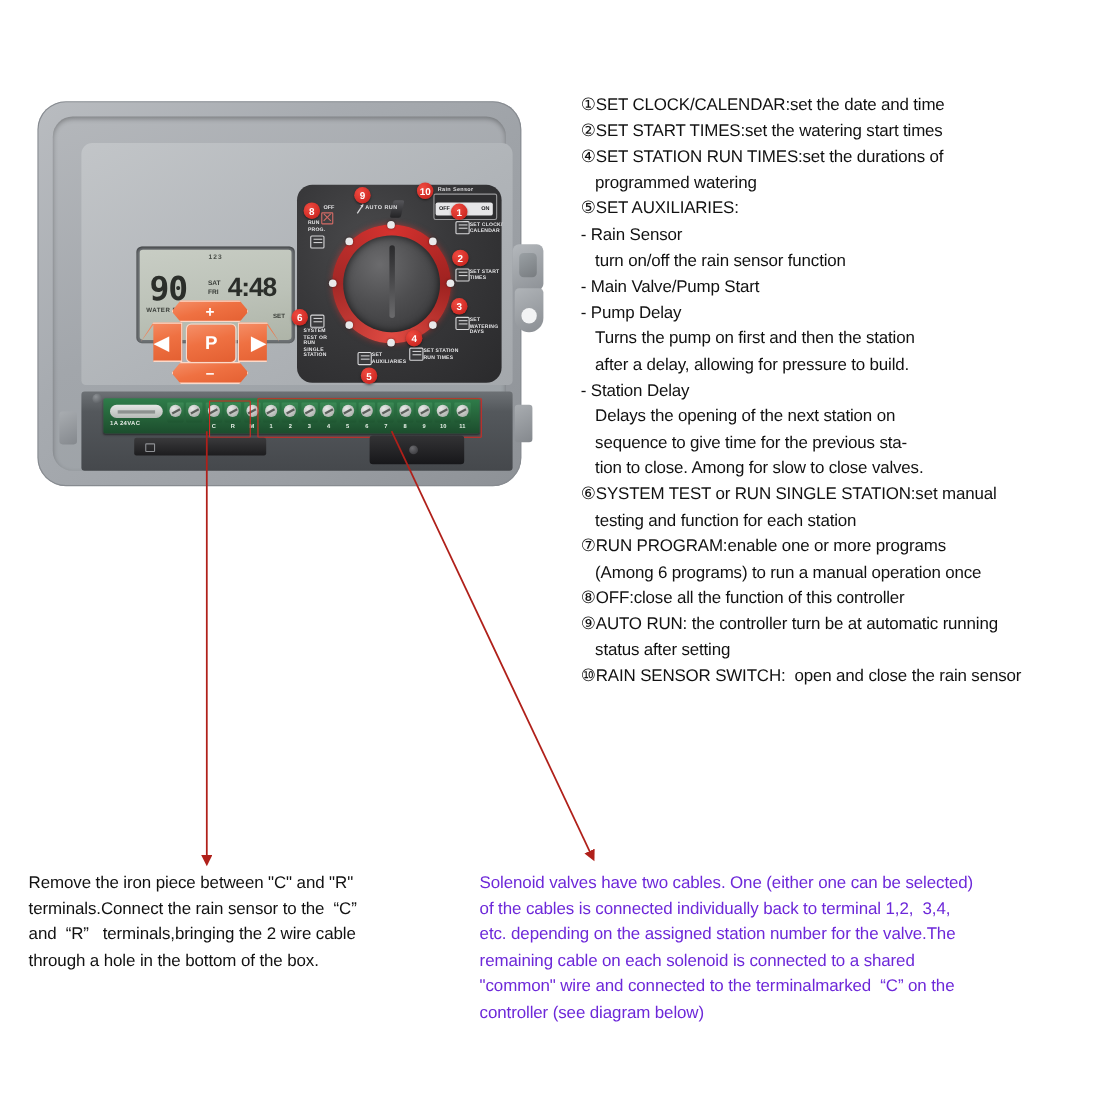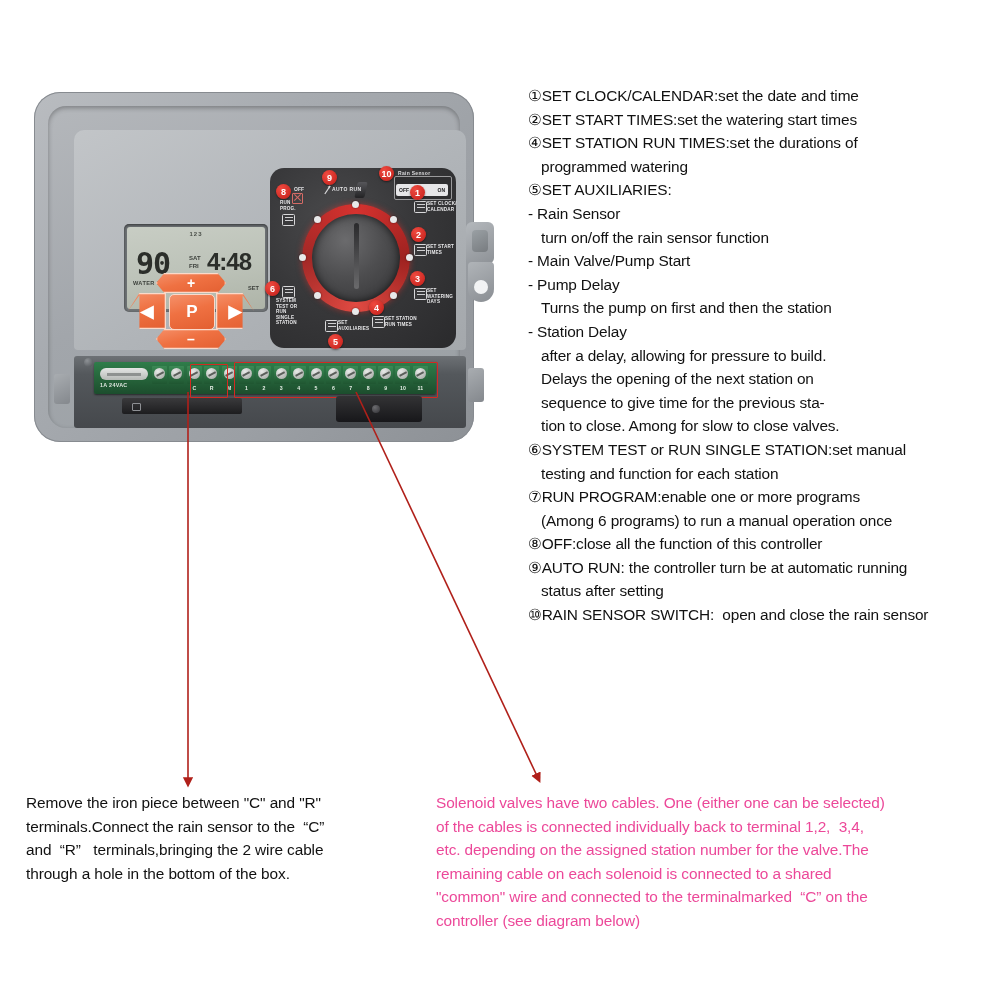--- a/index.html
+++ b/index.html
@@ -25,21 +25,21 @@
   #instructions .ln{white-space:pre-wrap;}
   #instructions .ind1{padding-left:13px;}
 
   
   #caption-left{
     position:absolute;left:26px;top:791px;width:408px;
     font-size:15.4px;line-height:23.6px;color:#111;letter-spacing:-0.1px;
   }
   #caption-right{
     position:absolute;left:436px;top:791px;width:562px;
-    font-size:15.4px;line-height:23.6px;color:#ec4899;letter-spacing:-0.1px;
+    font-size:15.4px;line-height:23.6px;color:#6d28d9;letter-spacing:-0.1px;
   }
   .cap-ln{white-space:pre-wrap;}
 
   
   #controller{
     position:absolute;left:34px;top:92px;width:476px;height:352px;
   }
   
   .case-outer{
     position:absolute;left:0;top:0;width:440px;height:350px;
@@ -539,22 +539,22 @@
       <div class="ln">①SET CLOCK/CALENDAR:set the date and time</div>
       <div class="ln">②SET START TIMES:set the watering start times</div>
       <div class="ln">④SET STATION RUN TIMES:set the durations of</div>
       <div class="ln ind1">programmed watering</div>
       <div class="ln">⑤SET AUXILIARIES:</div>
       <div class="ln">- Rain Sensor</div>
       <div class="ln ind1">turn on/off the rain sensor function</div>
       <div class="ln">- Main Valve/Pump Start</div>
       <div class="ln">- Pump Delay</div>
       <div class="ln ind1">Turns the pump on first and then the station</div>
+      <div class="ln ind1">after a delay, allowing for pressure to build.</div>
       <div class="ln">- Station Delay</div>
-      <div class="ln ind1">after a delay, allowing for pressure to build.</div>
       <div class="ln ind1">Delays the opening of the next station on</div>
       <div class="ln ind1">sequence to give time for the previous sta-</div>
       <div class="ln ind1">tion to close. Among for slow to close valves.</div>
       <div class="ln">⑥SYSTEM TEST or RUN SINGLE STATION:set manual</div>
       <div class="ln ind1">testing and function for each station</div>
       <div class="ln">⑦RUN PROGRAM:enable one or more programs</div>
       <div class="ln ind1">(Among 6 programs) to run a manual operation once</div>
       <div class="ln">⑧OFF:close all the function of this controller</div>
       <div class="ln">⑨AUTO RUN: the controller turn be at automatic running</div>
       <div class="ln ind1">status after setting</div>

